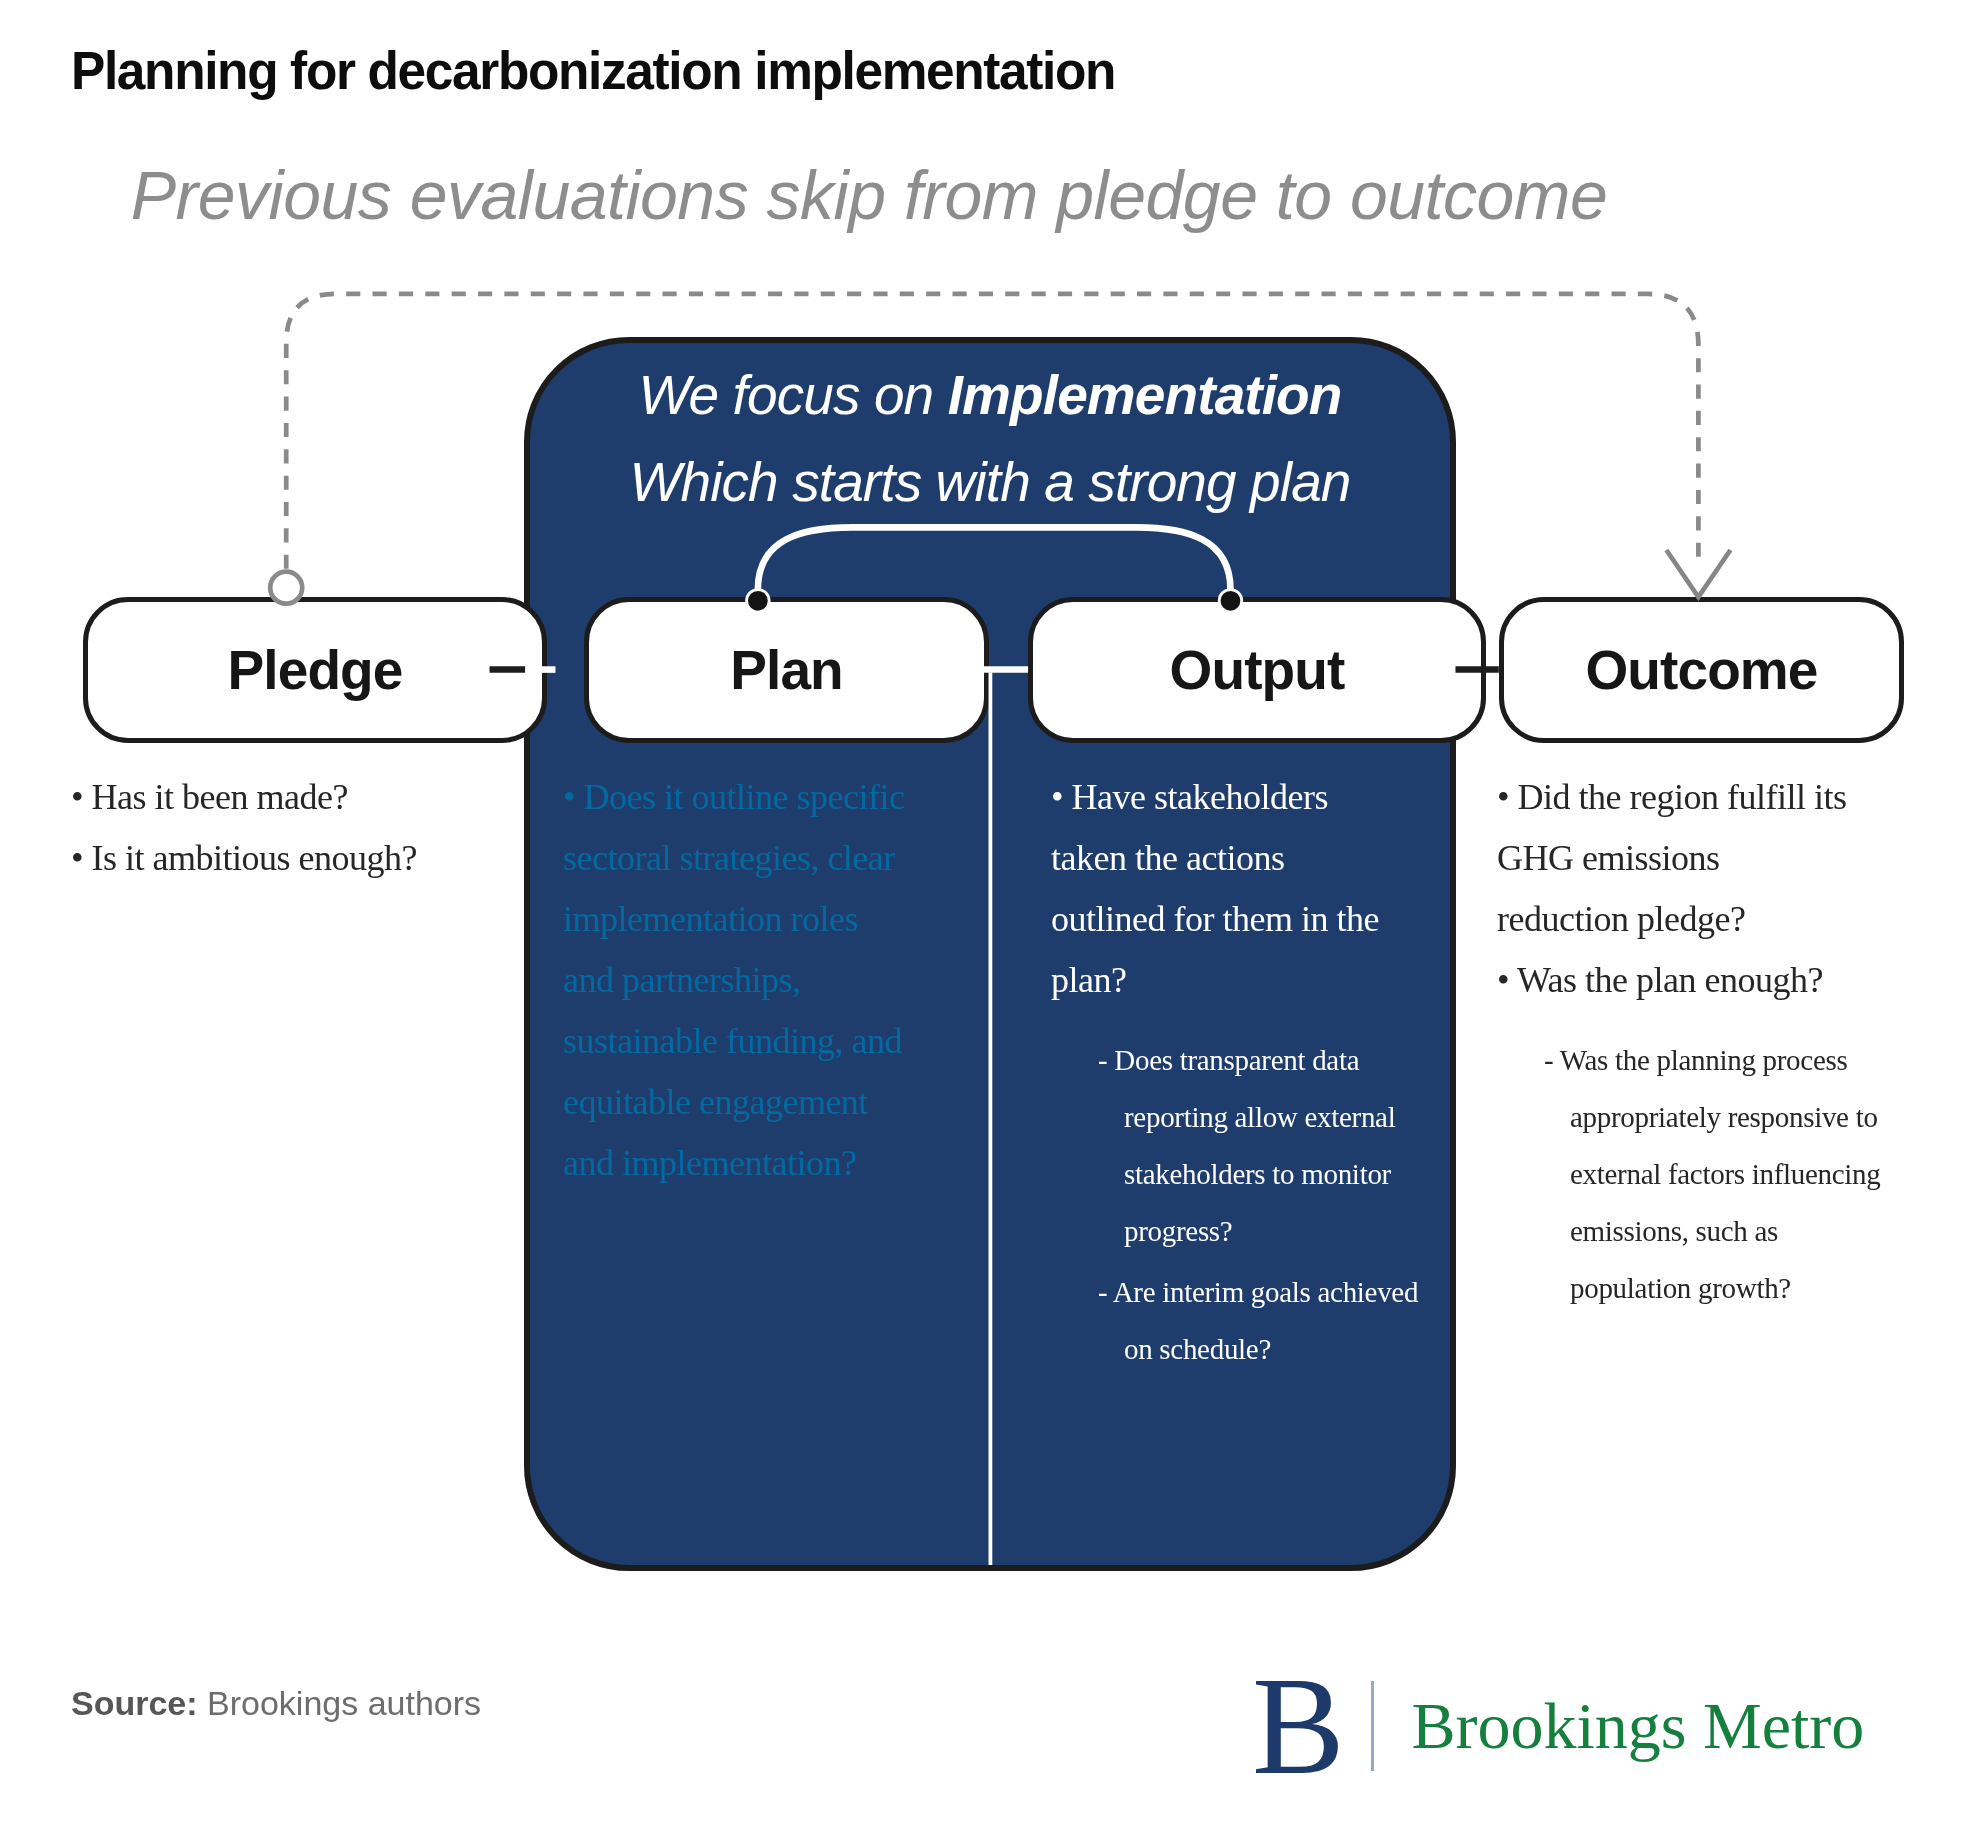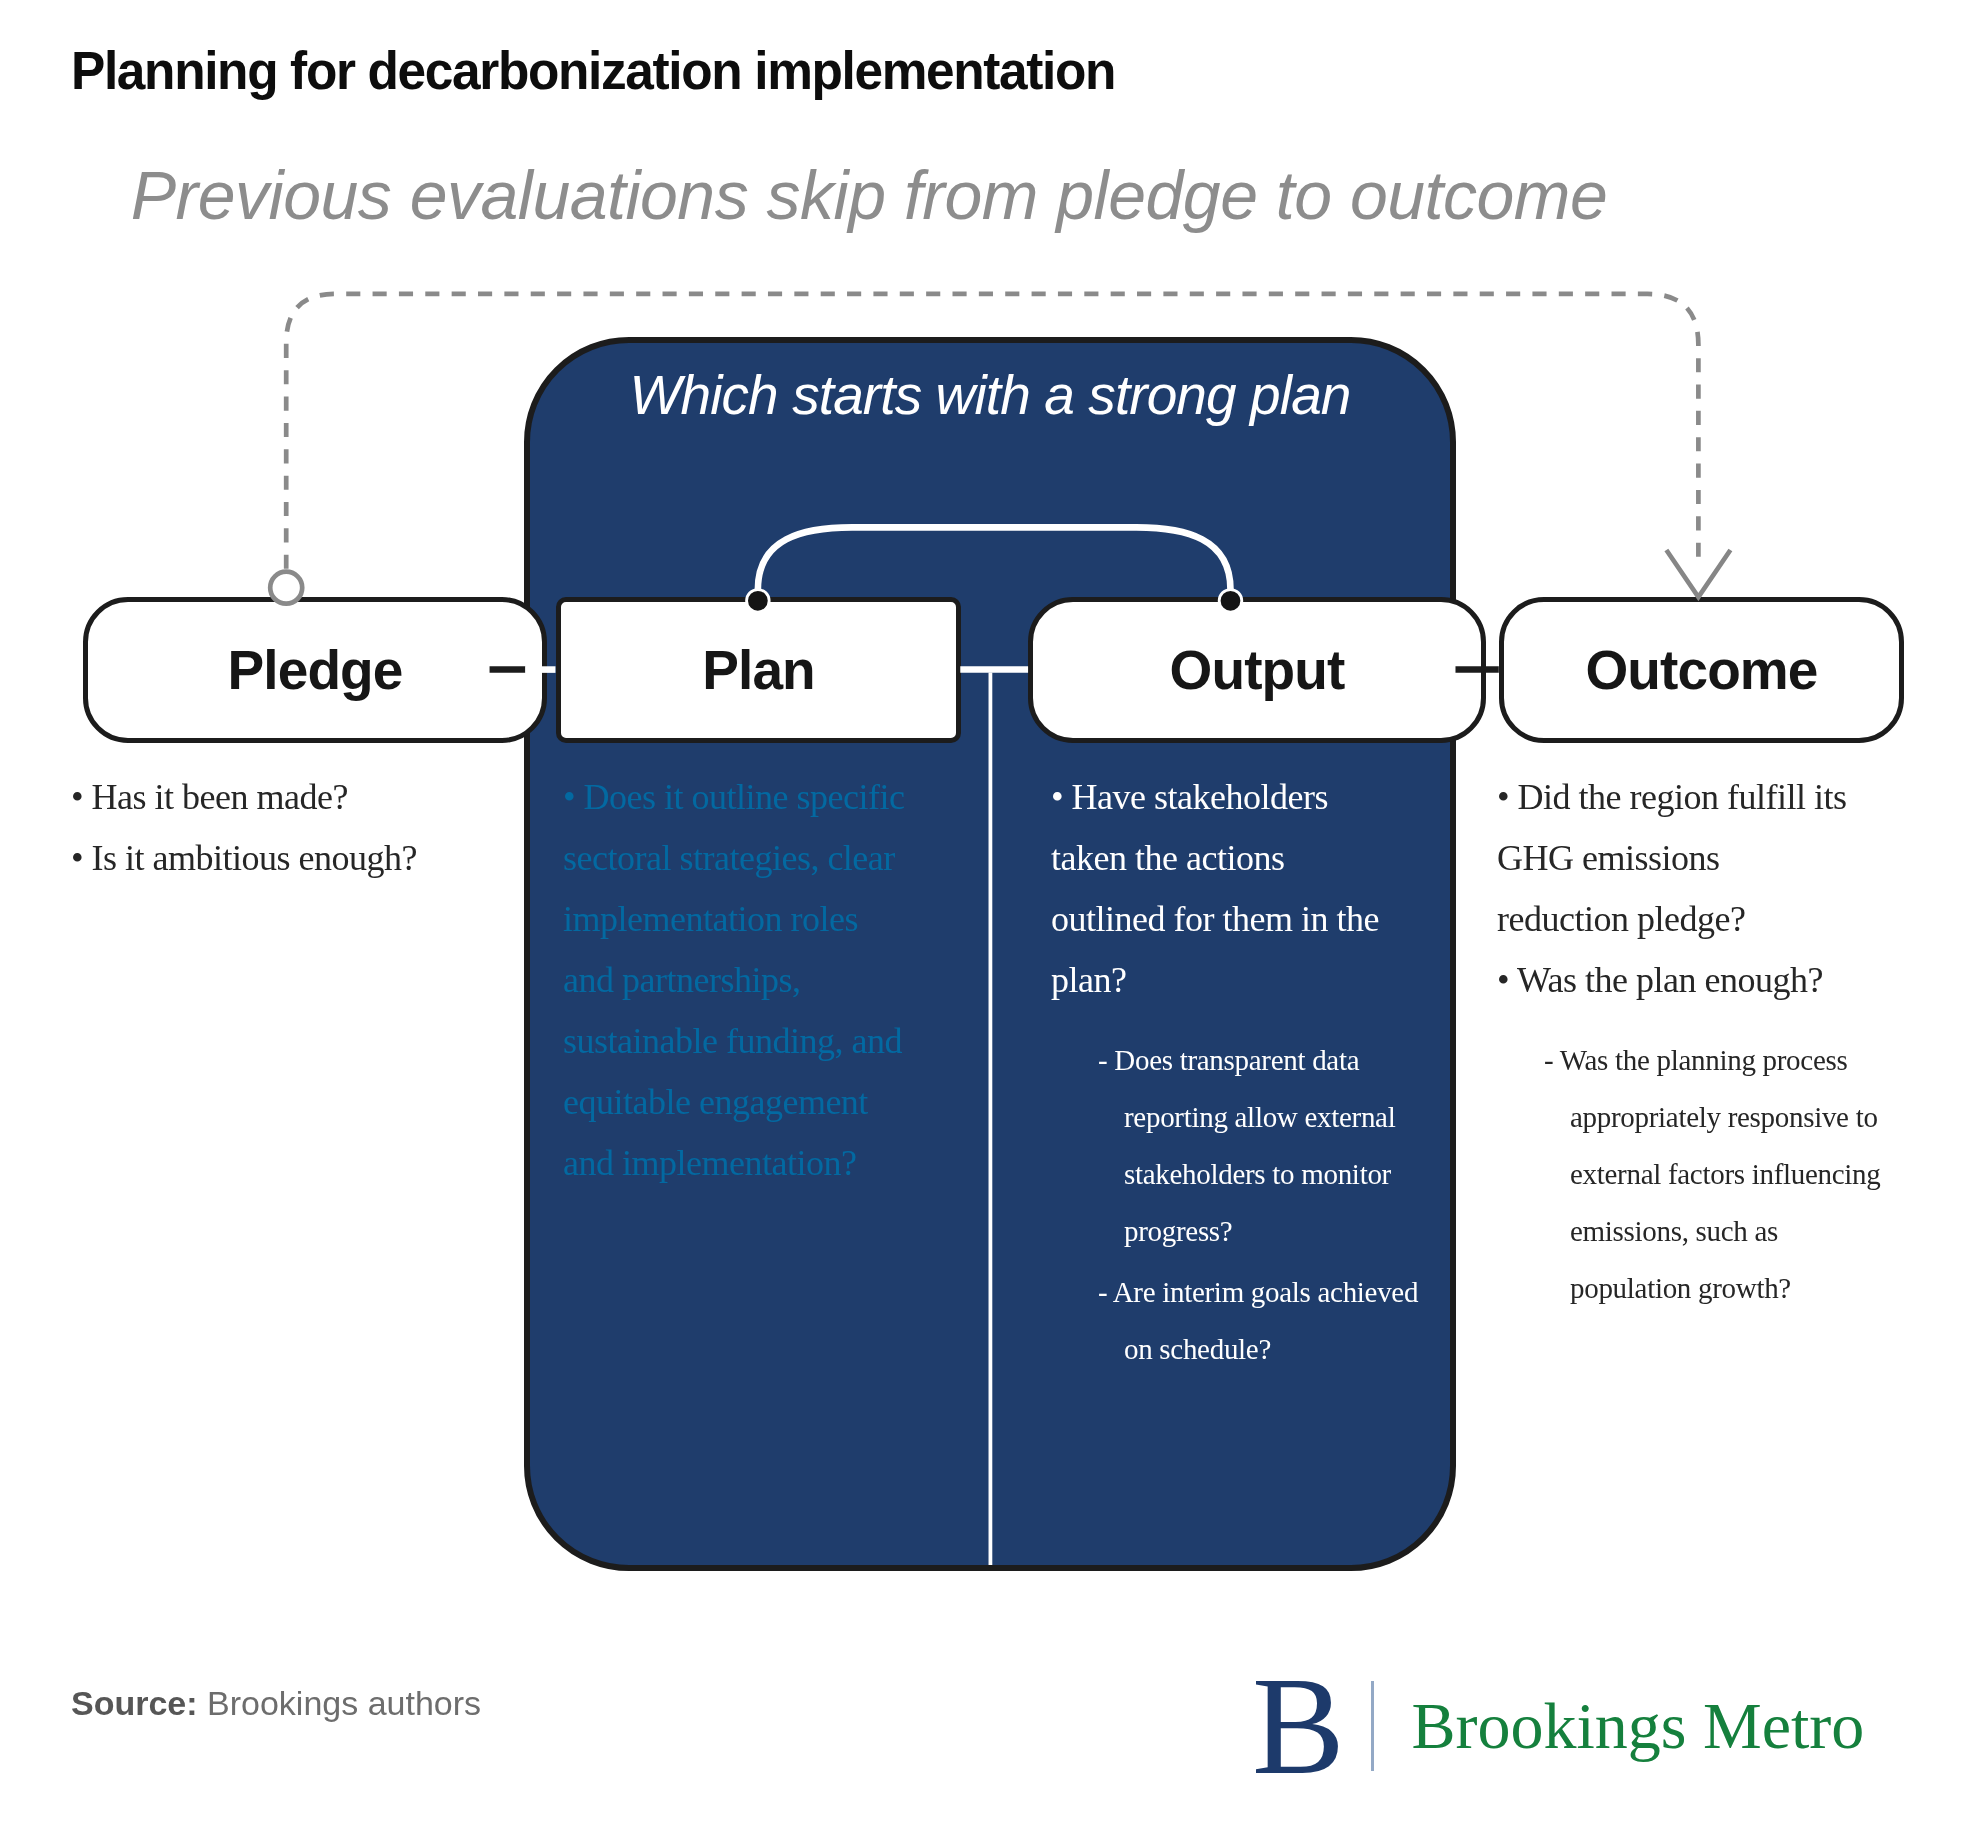--- a/index.html
+++ b/index.html
@@ -16,21 +16,21 @@
            background:#1F3D6C;border:6.6px solid #1c1c1c;border-radius:105px;box-sizing:border-box;}
 
   .focus{position:absolute;left:524px;top:352px;width:932px;text-align:center;color:#ffffff;
          font-size:55px;font-style:italic;line-height:87px;letter-spacing:-0.9px;}
   .focus b{font-weight:bold;}
 
   .pill{position:absolute;top:597px;height:146px;background:#ffffff;border:5.6px solid #1c1c1c;
         border-radius:45px;box-sizing:border-box;display:flex;align-items:center;justify-content:center;
         font-size:55px;font-weight:bold;color:#161616;letter-spacing:-0.9px;z-index:4;}
   #pill-pledge {left:83px;  width:464px;}
-  #pill-plan   {left:556px; width:405px;border-radius:10px;}
+  #pill-plan   {left:584px; width:405px;}
   #pill-output {left:1028px;width:458px;}
   #pill-outcome{left:1499px;width:405px;}
 
   .textcol{position:absolute;top:767px;z-index:3;font-family:Liberation Serif, serif;}
   #col0{left:71px;  width:452px; color:#262626;}
   #col1{left:563px; width:443px; color:#0369a1;}
   #col2{left:1032px;width:428px; color:#ffffff;margin-left:19px;}
   #col3{left:1497px;width:476px; color:#262626;}
 
   .item{font-size:36px;line-height:61px;letter-spacing:-0.5px;white-space:pre-line;}
@@ -54,20 +54,21 @@
 
 <div class="page">
 
   <div class="title">Planning for decarbonization implementation</div>
 
   <div class="caption">Previous evaluations skip from pledge to outcome</div>
 
   <div class="bluebox"></div>
 
   <div class="focus">
+    <div><span>We focus on </span><b>Implementation</b></div>
     <div>Which starts with a strong plan</div>
   </div>
 
   <section class="textcol" id="col0">
       <div class="item">• Has it been made?</div>
       <div class="item">• Is it ambitious enough?</div>
     </section>
   <section class="textcol" id="col1">
       <div class="item">• Does it outline specific
 sectoral strategies, clear

